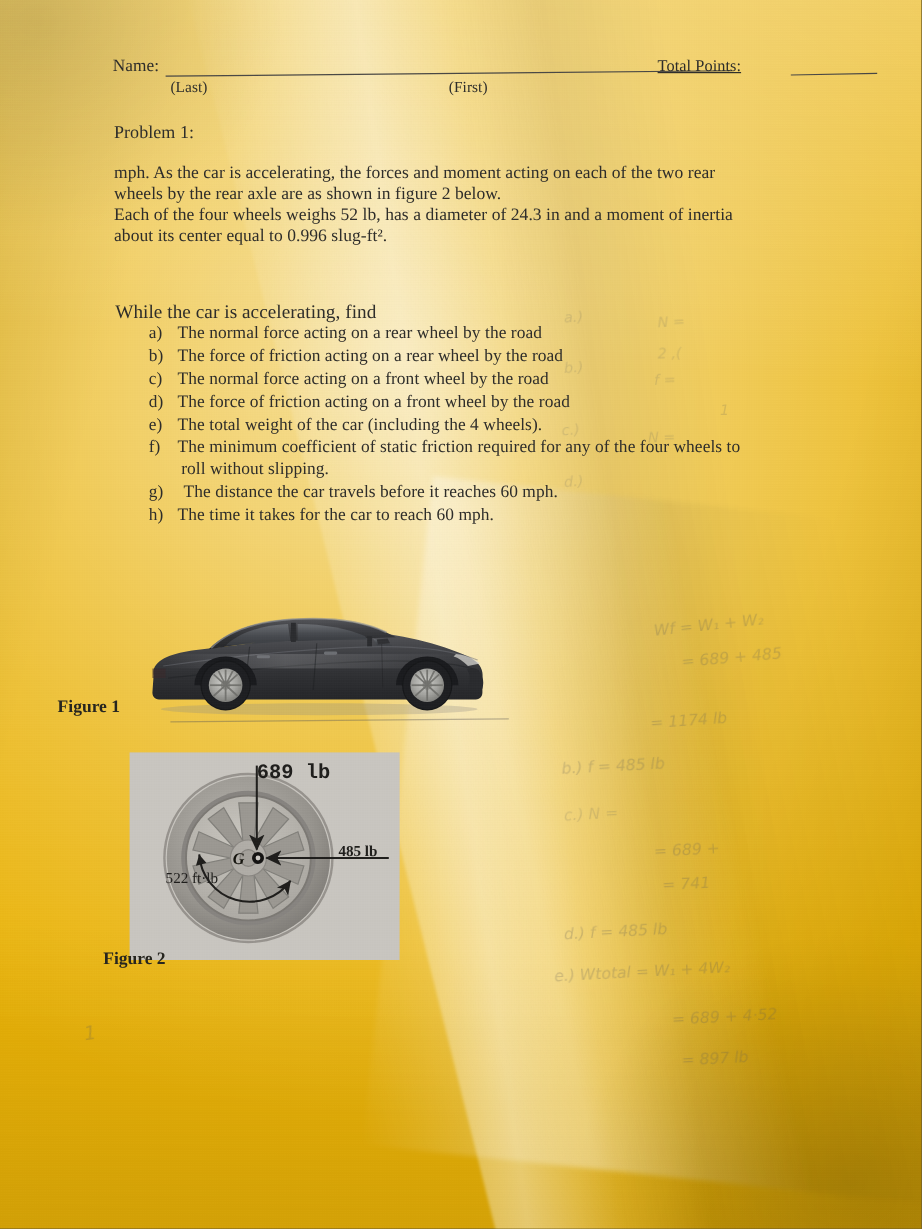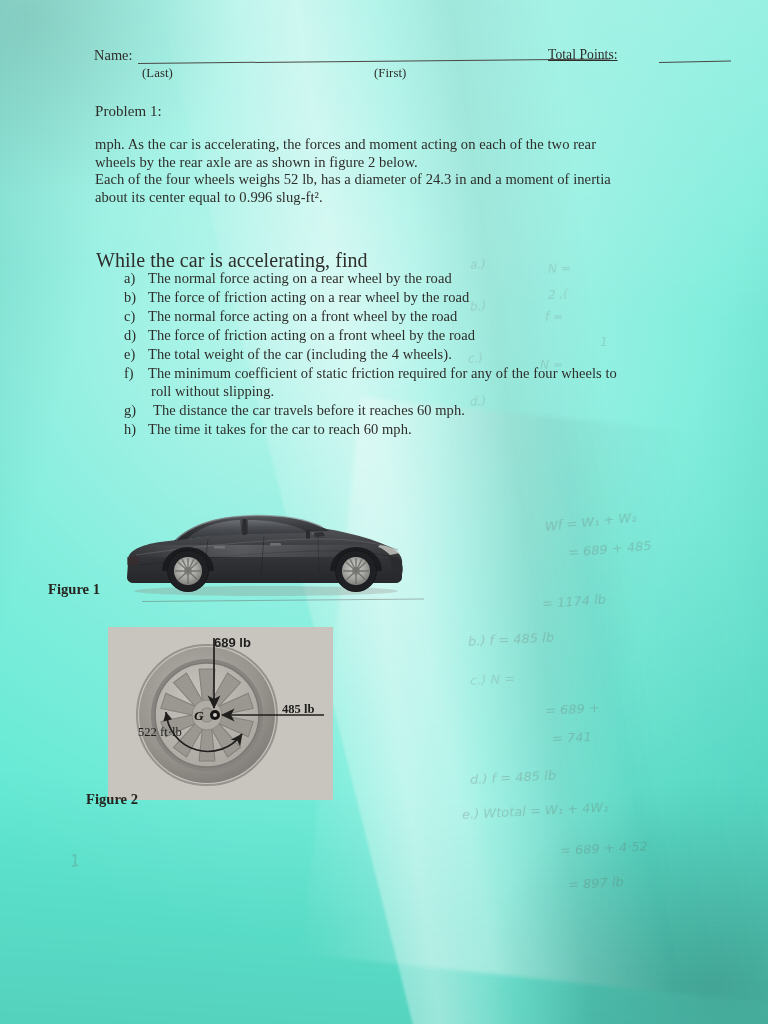--- a/index.html
+++ b/index.html
@@ -3,21 +3,21 @@
 <meta charset="utf-8">
 <title>Worksheet Scan</title>
 <style>
   html,body{margin:0;padding:0;background:#3a3a3a;}
   body{font-family:"Liberation Serif", serif;}
 
   #page{
     position:relative;
     width:768px;height:1024px;
     overflow:hidden;
-    background:#5eead4;
+    background:#eab308;
   }
 
   
   .paper-shade{position:absolute;inset:0;pointer-events:none;}
   .sh1{background:radial-gradient(ellipse 120% 85% at 42% 30%, rgba(255,255,255,.60) 0%, rgba(255,255,255,.20) 45%, rgba(0,0,0,0) 72%);}
   .sh2{background:linear-gradient(104deg, rgba(0,0,0,.085) 0%, rgba(0,0,0,0) 16%, rgba(0,0,0,0) 78%, rgba(0,0,0,.10) 100%);}
   .sh3{background:linear-gradient(184deg, rgba(255,255,255,.30) 0%, rgba(0,0,0,0) 30%, rgba(0,0,0,0) 76%, rgba(0,0,0,.10) 100%);}
   
   .crease{
     position:absolute;left:300px;top:-160px;width:520px;height:1400px;
@@ -67,21 +67,21 @@
   .hdr-rule2{
     position:absolute;left:565px;top:15px;width:72px;height:0;
     border-bottom:1.3px solid #4a4845;transform:rotate(-1.1deg);transform-origin:left center;
   }
 
   #problem-title{position:absolute;left:95px;top:103px;font-size:15px;}
 
   #para-1{position:absolute;left:95px;top:136px;width:586px;}
   #para-1 .ln{display:block;white-space:nowrap;}
 
-  #find-lead{position:absolute;left:96px;top:252px;font-size:20px;text-align:center;}
+  #find-lead{position:absolute;left:96px;top:252px;font-size:16px;text-align:center;}
 
   #sub-list{position:absolute;left:124px;top:270px;width:570px;}
   .li{display:flex;align-items:flex-start;margin-bottom:1.5px;}
   .li-mark{width:24px;flex:0 0 24px;font-size:14.4px;}
   .li-text{font-size:14.5px;line-height:17.4px;}
   .li-text .cont{display:block;padding-left:3px;}
 
   #assume-line{position:absolute;left:100px;top:479px;font-size:14.6px;white-space:nowrap;}
 
   .fig-label{
@@ -367,21 +367,21 @@
       <line x1="214" y1="85" x2="112" y2="85" stroke="#1f1e1c" stroke-width="1.7" marker-end="url(#ahead)"></line>
 
       <path d="M56,82 A42,42 0 0 0 132,104" fill="none" stroke="#1f1e1c" stroke-width="1.7" marker-end="url(#aheadsm)"></path>
       <path d="M56,82 l-4,9 l9,-1 z" fill="#1f1e1c" transform="rotate(-8 56 82)"></path>
 
       <circle cx="105" cy="85" r="5" fill="#141312"></circle>
       <circle cx="105" cy="85" r="2" fill="#cdcac4"></circle>
     </svg>
 
     
-    <span class="typed" style="left:104px;top:5px;font-family:Liberation Sans, sans-serif;font-size:13px;font-weight:bold;color:#1f1e1c;">689 lb</span>
+    <span class="typed" style="left:104px;top:5px;font-family:Liberation Mono, monospace;font-size:17px;font-weight:bold;color:#1f1e1c;">689 lb</span>
     <span class="typed" style="left:172px;top:72px;font-family:Liberation Serif, serif;font-size:12.6px;font-weight:bold;color:#1f1e1c;">485 lb</span>
     <span class="typed" style="left:28px;top:95px;font-family:'Liberation Serif',serif;font-size:12.6px;font-weight:normal;color:#1f1e1c;">522 ft·lb</span>
     <span class="typed" style="left:84px;top:78px;font-family:'Liberation Serif',serif;font-size:13.5px;font-style:italic;font-weight:bold;color:#16150f;">G</span>
   </div>
 
   <div class="typed fig-label" id="figure-2-label">Figure 2</div>
 
   <div id="handwriting-layer">
       <span class="hand vfaint" style="left: 470px; top: 258px; font-size: 12px; transform: rotate(-4deg);">a.)</span>
       <span class="hand vfaint" style="left: 548px; top: 262px; font-size: 12px; transform: rotate(-3deg);">N =</span>

